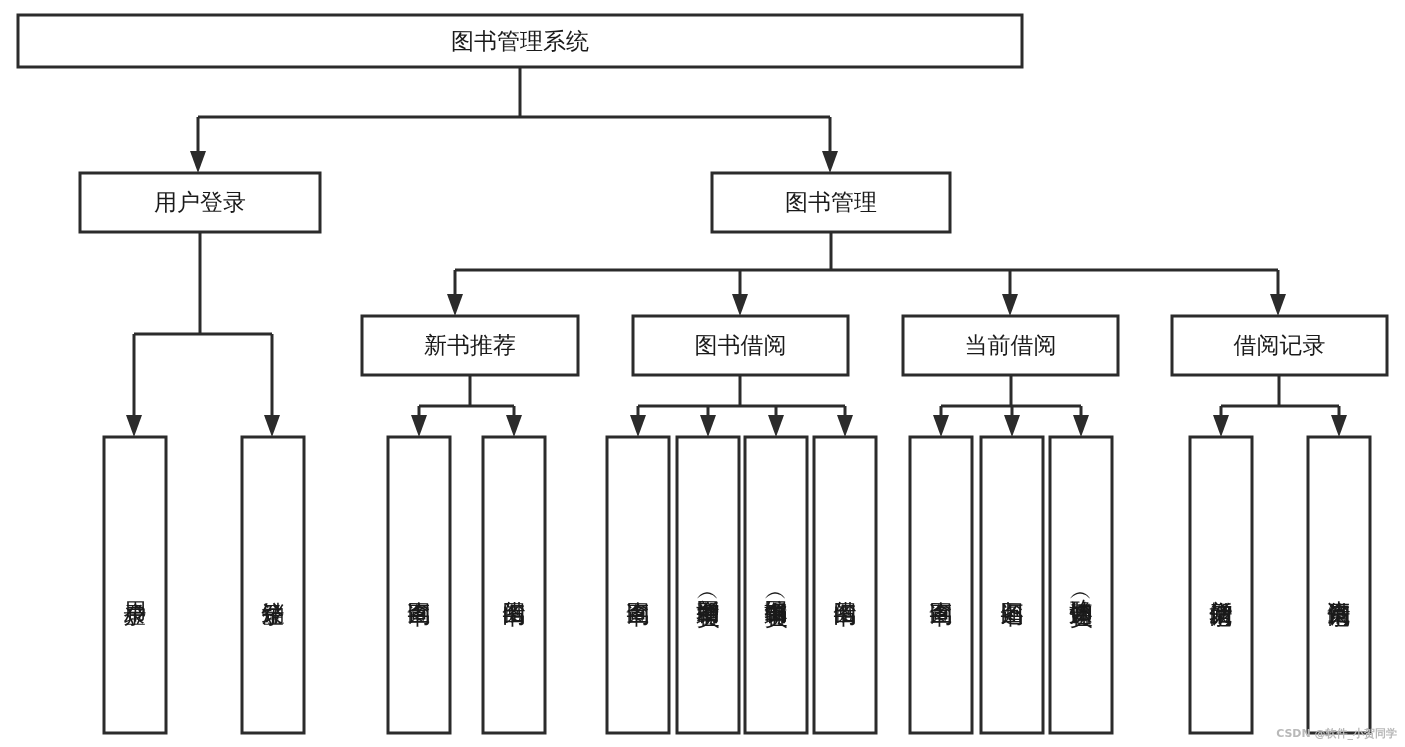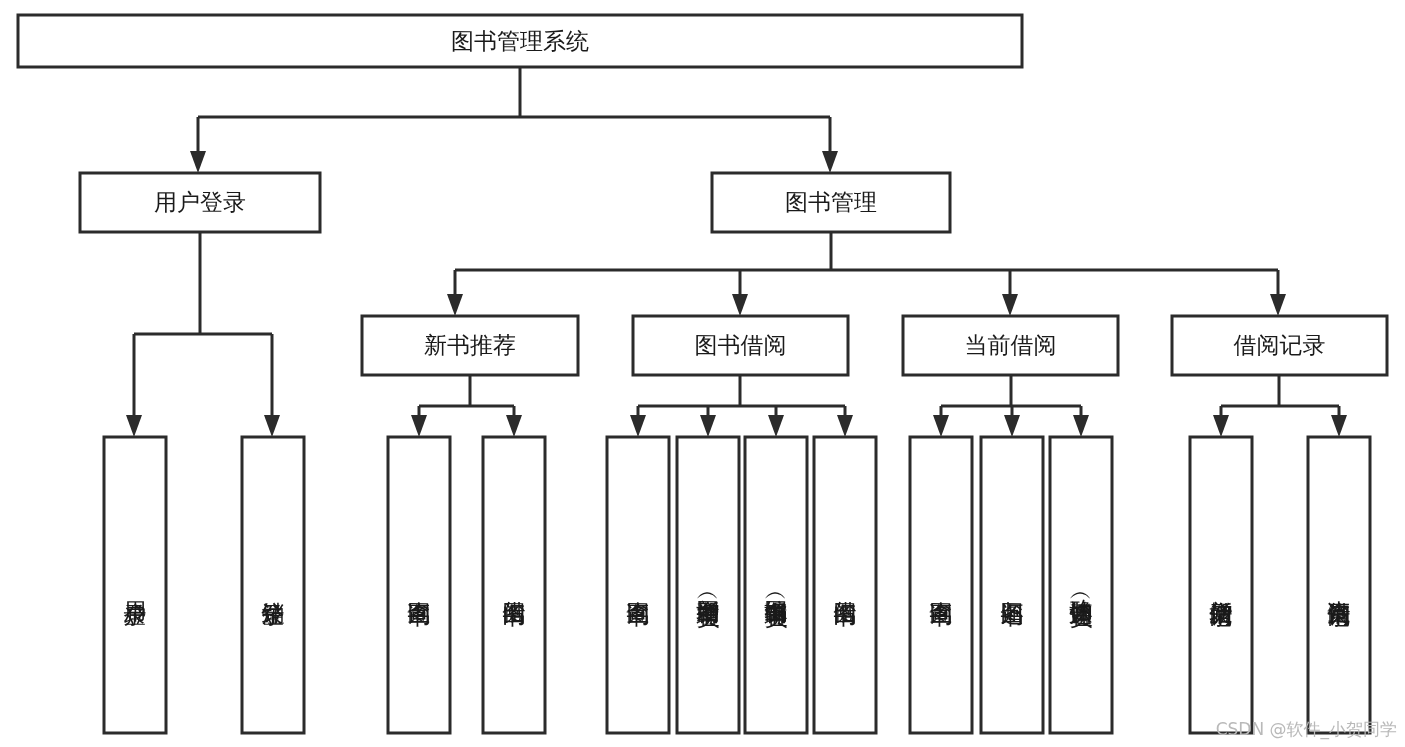--- a/index.html
+++ b/index.html
@@ -60,24 +60,25 @@
     letter-spacing: 1px;
     text-align: center;
     white-space: pre;
     user-select: none;
   }
   .watermark {
     position: absolute;
     right: 8px;
     bottom: 6px;
     font-family: "DejaVu Sans", "Liberation Sans", sans-serif;
-    font-size: 17px;
+    font-size: 11px;
     color: #b9b9b9;
     white-space: nowrap;
     user-select: none;
+    font-weight: bold;
   }
 </style>
 </head>
 <body>
 
 <div id="diagram-root">
   <svg class="diagram-canvas" id="diagram-svg" viewBox="0 0 1405 747">
       <line x1="520" y1="67" x2="520" y2="117" class="connector"></line>
       <line x1="198" y1="117" x2="830" y2="117" class="connector"></line>
       <line x1="198" y1="117" x2="198" y2="153" class="connector"></line>

